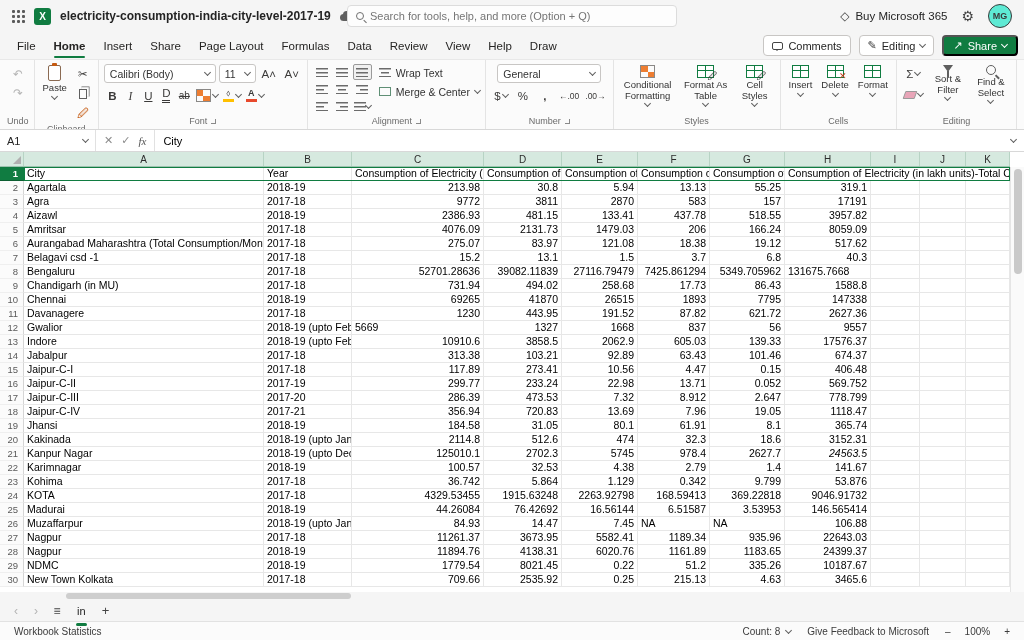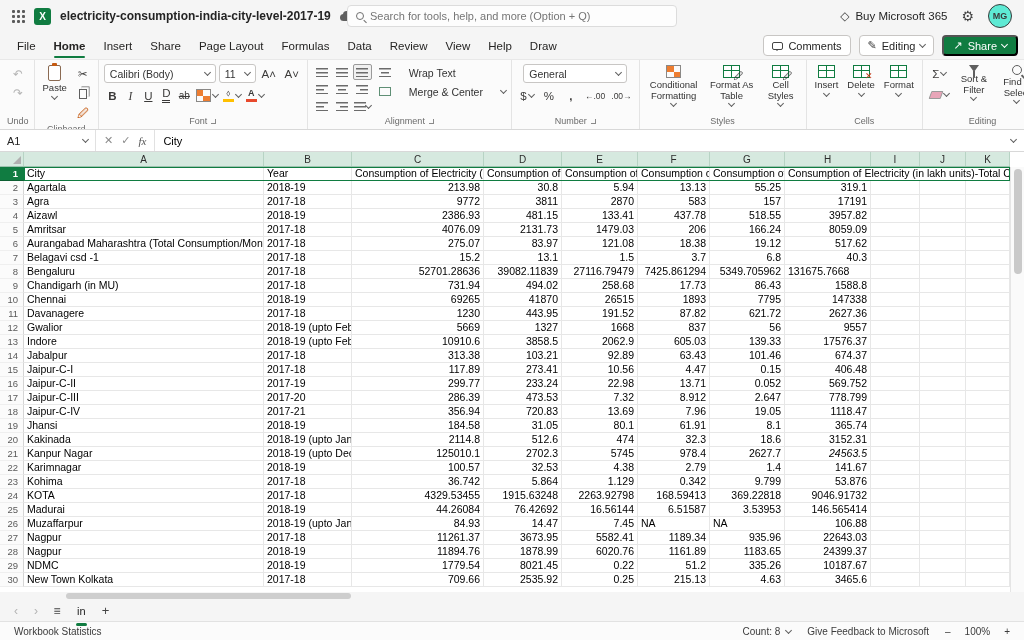--- a/index.html
+++ b/index.html
@@ -64,21 +64,21 @@
   .cfico i:nth-child(1){background:#ed7d31}.cfico i:nth-child(4){background:#ed7d31}
   .clip{width:13px;height:16px;border:1.2px solid #8a6a52;border-radius:2px;position:relative;background:#fff}
   .clip::before{content:'';position:absolute;left:2.5px;top:-3px;width:5px;height:3px;background:#c55a11;border-radius:1px}
   .alico{width:12px;height:9px;background:linear-gradient(#6b6b6b,#6b6b6b) 0 0/12px 1.5px no-repeat,linear-gradient(#6b6b6b,#6b6b6b) 0 4px/12px 1.5px no-repeat,linear-gradient(#6b6b6b,#6b6b6b) 0 8px/12px 1.5px no-repeat}
   .alico.l{background-size:12px 1.5px,8px 1.5px,12px 1.5px}
   .alico.c{background-position:0 0,2px 4px,0 8px;background-size:12px 1.5px,8px 1.5px,12px 1.5px}
   .alico.r{background-position:0 0,4px 4px,0 8px;background-size:12px 1.5px,8px 1.5px,12px 1.5px}
   .albtn{width:19px;height:16px;display:flex;align-items:center;justify-content:center;border-radius:2px}
   .albtn.selbox{border:1px solid #9a9a9a;background:#f0f0f0}
   .algrid{display:grid;grid-template-columns:repeat(3,19px);grid-template-rows:repeat(3,16px);gap:1px}
-  .wrapline{display:flex;align-items:center;gap:18px;font-size:10.5px;color:#333;height:17px}
+  .wrapline{display:flex;align-items:center;gap:5px;font-size:10.5px;color:#333;height:17px}
   .eraser{width:12px;height:8px;background:#e8a5b8;border:1px solid #9a9a9a;transform:skewX(-20deg);border-radius:1px}
   .funnel{width:0;height:0;border-left:5px solid transparent;border-right:5px solid transparent;border-top:7px solid #5f5f5f;position:relative}
   .funnel::after{content:'';position:absolute;left:-1px;top:-1px;width:2px;height:6px;background:#5f5f5f}
   .magbig{width:10px;height:10px;border:1.5px solid #5f5f5f;border-radius:50%;position:relative}
   .magbig::after{content:'';position:absolute;width:5px;height:1.5px;background:#5f5f5f;transform:rotate(45deg);left:8px;top:10px}
 
   
   .fbar{height:22px;background:#fff;border-bottom:1px solid #d8d8d8;display:flex;align-items:stretch}
   .namebox{width:96px;display:flex;align-items:center;justify-content:space-between;padding:0 7px;border-right:1px solid #e1e1e1;font-size:11px;color:#242424}
   .fbtns{display:flex;align-items:center;gap:8px;padding:0 8px;border-right:1px solid #e1e1e1;color:#8a8a8a;font-size:11px}
@@ -616,21 +616,21 @@
             <div class="cell" style="width: 75px; text-align: right;">621.72</div>
             <div class="cell" style="width: 86px; text-align: right;">2627.36</div>
             <div class="cell" style="width: 49px; text-align: right;"></div>
             <div class="cell" style="width: 46px; text-align: right;"></div>
             <div class="cell" style="width: 44px; text-align: right;"></div>
           </div>
           <div class="grow">
             <div class="rnum">12</div>
             <div class="cell" style="width: 240px; text-align: left;">Gwalior</div>
             <div class="cell" style="width: 88px; text-align: left;">2018-19 (upto Feb)</div>
-            <div class="cell" style="width: 132px; text-align: right;">5669</div>
+            <div class="cell" style="width: 132px; ">5669</div>
             <div class="cell" style="width: 78px; text-align: right;">1327</div>
             <div class="cell" style="width: 76px; text-align: right;">1668</div>
             <div class="cell" style="width: 72px; text-align: right;">837</div>
             <div class="cell" style="width: 75px; text-align: right;">56</div>
             <div class="cell" style="width: 86px; text-align: right;">9557</div>
             <div class="cell" style="width: 49px; text-align: right;"></div>
             <div class="cell" style="width: 46px; text-align: right;"></div>
             <div class="cell" style="width: 44px; text-align: right;"></div>
           </div>
           <div class="grow">
@@ -841,21 +841,21 @@
             <div class="cell" style="width: 86px; text-align: right;">22643.03</div>
             <div class="cell" style="width: 49px; text-align: right;"></div>
             <div class="cell" style="width: 46px; text-align: right;"></div>
             <div class="cell" style="width: 44px; text-align: right;"></div>
           </div>
           <div class="grow">
             <div class="rnum">28</div>
             <div class="cell" style="width: 240px; text-align: left;">Nagpur</div>
             <div class="cell" style="width: 88px; text-align: left;">2018-19</div>
             <div class="cell" style="width: 132px; text-align: right;">11894.76</div>
-            <div class="cell" style="width: 78px; text-align: right;">1878.99</div>
+            <div class="cell" style="width: 78px; text-align: right;">4138.31</div>
             <div class="cell" style="width: 76px; text-align: right;">6020.76</div>
             <div class="cell" style="width: 72px; text-align: right;">1161.89</div>
             <div class="cell" style="width: 75px; text-align: right;">1183.65</div>
             <div class="cell" style="width: 86px; text-align: right;">24399.37</div>
             <div class="cell" style="width: 49px; text-align: right;"></div>
             <div class="cell" style="width: 46px; text-align: right;"></div>
             <div class="cell" style="width: 44px; text-align: right;"></div>
           </div>
           <div class="grow">
             <div class="rnum">29</div>

